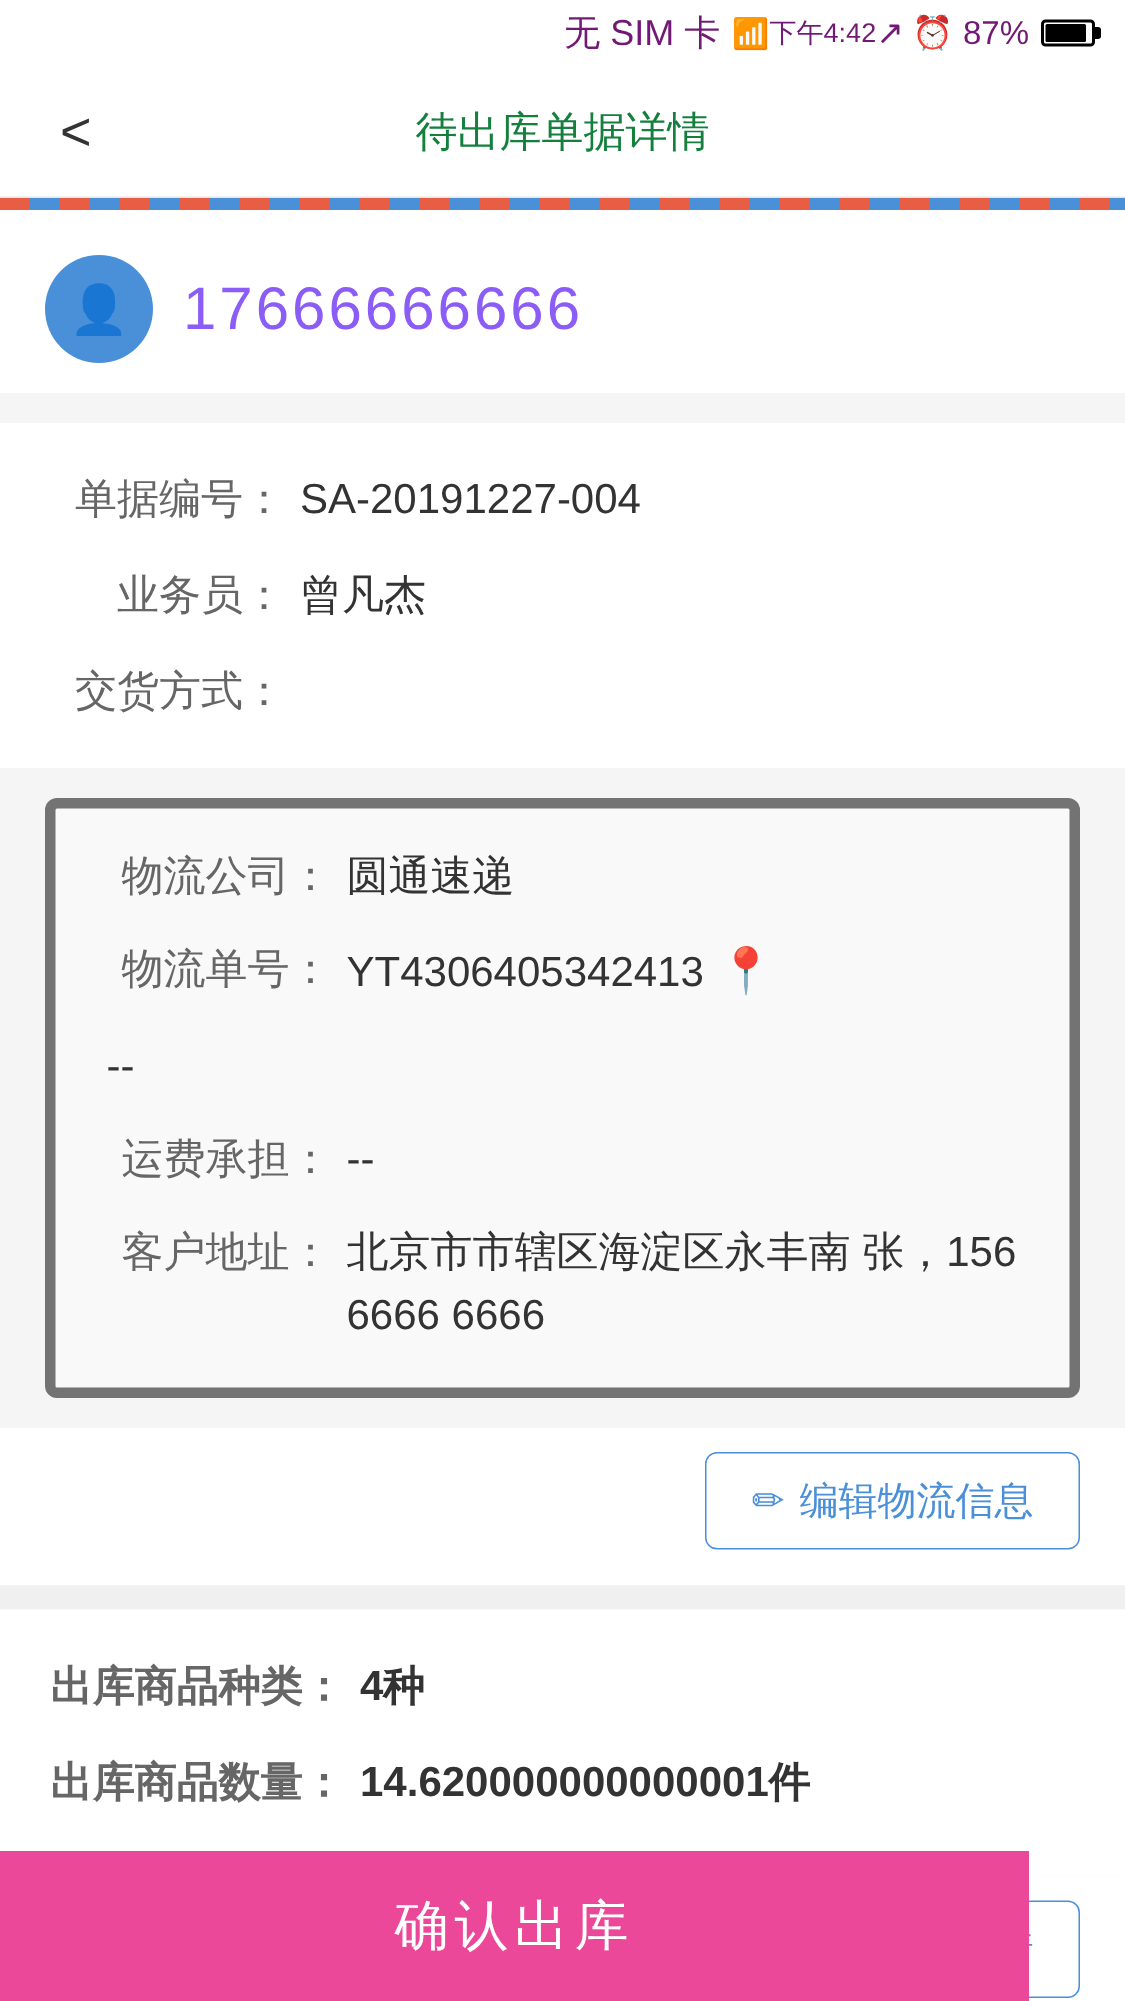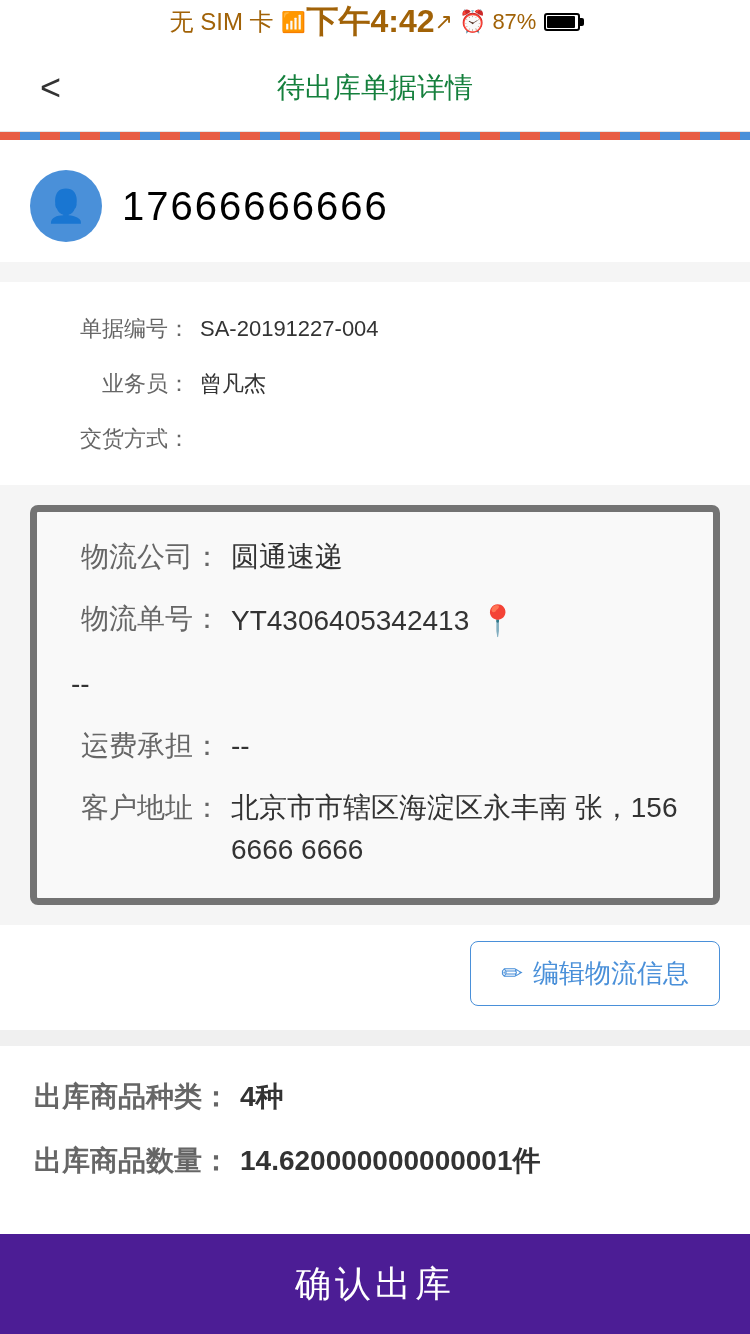--- a/index.html
+++ b/index.html
@@ -14,27 +14,27 @@
       position: relative;
     }
 
     
     .status-bar {
       width: 750px;
       height: 44px;
       background: #fff;
       display: flex;
       align-items: center;
-      justify-content: center;
+      justify-content: flex-end;
       padding: 0 20px;
       font-size: 24px;
-      color: #a16207;
+      color: #701a75;
     }
     .status-left { display: flex; align-items: center; gap: 8px; }
-    .status-center { font-weight: 700; font-size: 32px; }
+    .status-center { font-weight: 400; font-size: 18px; }
     .status-right { display: flex; align-items: center; gap: 6px; font-size: 22px; }
     .wifi-icon { font-size: 20px; }
     .battery-bar {
       display: inline-block;
       width: 36px; height: 18px;
       border: 2px solid #000;
       border-radius: 3px;
       position: relative;
       margin-left: 2px;
     }
@@ -106,40 +106,40 @@
       display: flex;
       align-items: center;
       justify-content: center;
       color: #fff;
       font-size: 32px;
       flex-shrink: 0;
     }
     .user-phone {
       font-size: 40px;
       font-weight: 500;
-      color: #000000;
+      color: #8b5cf6;
       letter-spacing: 2px;
     }
 
     
     .content-area {
       padding: 20px 0;
     }
 
     
     .info-section {
       background: #fff;
       padding: 30px 30px;
       margin-bottom: 20px;
     }
     .info-row {
       display: flex;
       align-items: flex-start;
       margin-bottom: 22px;
-      font-size: 22px;
+      font-size: 28px;
       line-height: 1.5;
     }
     .info-row:last-child { margin-bottom: 0; }
     .info-label {
       color: #666;
       min-width: 160px;
       text-align: right;
       flex-shrink: 0;
     }
     .info-value {
@@ -262,23 +262,23 @@
     .bottom-spacer {
       height: 200px;
       background: #f5f5f5;
     }
 
     
     .confirm-btn-bar {
       position: fixed;
       bottom: 0;
       left: 0;
-      width: 750px;
+      width: 686px;
       height: 100px;
-      background: #4c1d95;
+      background: #ec4899;
       display: flex;
       align-items: center;
       justify-content: center;
       cursor: pointer;
     }
     .confirm-btn-text {
       font-size: 36px;
       color: #fff;
       font-weight: 500;
       letter-spacing: 4px;

